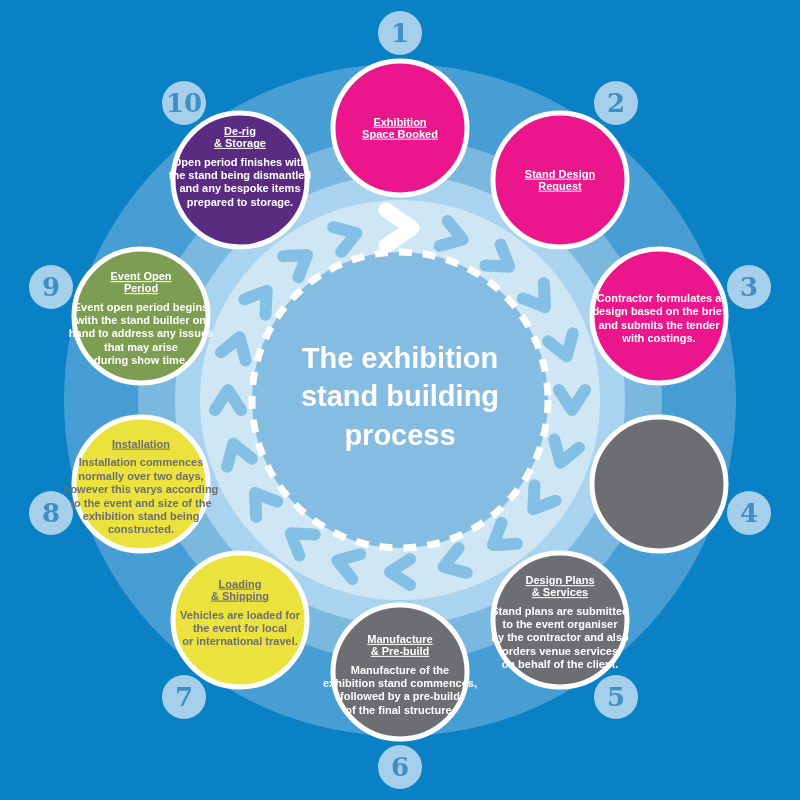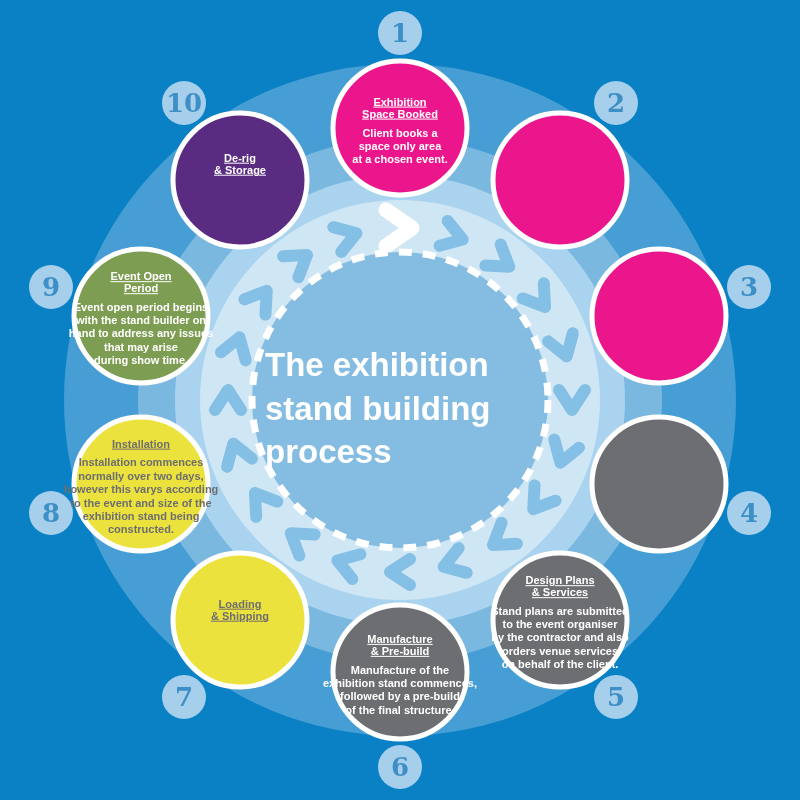--- a/index.html
+++ b/index.html
@@ -5,22 +5,22 @@
   html,body{margin:0;padding:0;background:#0a81c5;}
   #stage{position:relative;width:800px;height:800px;overflow:hidden;
          font-family:"Liberation Sans","DejaVu Sans",sans-serif;}
   #stage svg{position:absolute;left:0;top:0;}
   .label{position:absolute;transform:translate(-50%,-50%);width:170px;
          text-align:center;color:#fff;z-index:5;pointer-events:none;}
   .label h3{margin:6px;font-size:11px;line-height:1.12;font-weight:bold;
             white-space:pre-line;text-decoration:underline;}
   .label p{margin:5px auto 0;font-size:11px;line-height:1.22;font-weight:bold;
            white-space:pre-line;}
-  #center-label{position:absolute;left:400px;top:408px;transform:translate(-50%,-50%);
-         width:270px;text-align:left;color:#fff;font-size:33px;font-weight:bold;
+  #center-label{position:absolute;left:400px;top:396px;transform:translate(-50%,-50%);
+         width:270px;text-align:center;color:#fff;font-size:29px;font-weight:bold;
          line-height:1.32;white-space:pre-line;z-index:5;pointer-events:none;}
   .badge-num{font-family:"DejaVu Serif","Liberation Serif",serif;font-weight:bold;
              font-size:26px;}
 </style>
 </head>
 <body>
 
 <div id="stage">
 
   <svg width="800" height="800" viewBox="0 0 800 800">
@@ -97,27 +97,30 @@
     </g>
   </svg>
 
   <div id="center-label">The exhibition
 stand building
 process</div>
 
   <div class="label" style="left: 400px; top: 128px; color: rgb(255, 255, 255);">
     <h3>Exhibition
 Space Booked</h3>
-    <p>Client books a
-space only area
-at a chosen event.</p>
   </div>
   <div class="label" style="left: 560px; top: 180px; color: rgb(255, 255, 255);">
+    <h3>Stand Design
+Request</h3>
   </div>
   <div class="label" style="left: 659px; top: 316px; color: rgb(255, 255, 255);">
+    <p>Contractor formulates a
+design based on the brief
+and submits the tender
+with costings.</p>
   </div>
   <div class="label" style="left: 560px; top: 620px; color: rgb(255, 255, 255);">
     <h3>Design Plans
 &amp; Services</h3>
     <p>Stand plans are submitted
 to the event organiser
 by the contractor and also
 orders venue services
 on behalf of the client.</p>
   </div>
@@ -125,20 +128,23 @@
     <h3>Manufacture
 &amp; Pre-build</h3>
     <p>Manufacture of the
 exhibition stand commences,
 followed by a pre-build
 of the final structure.</p>
   </div>
   <div class="label" style="left: 240px; top: 610px; color: rgb(109, 110, 113);">
     <h3>Loading
 &amp; Shipping</h3>
+    <p>Vehicles are loaded for
+the event for local
+or international travel.</p>
   </div>
   <div class="label" style="left: 141px; top: 316px; color: rgb(255, 255, 255);">
     <h3>Event Open
 Period</h3>
     <p>Event open period begins
 with the stand builder on
 hand to address any issues
 that may arise
 during show time.</p>
   </div>
@@ -147,15 +153,19 @@
     <p>Installation commences
 normally over two days,
 however this varys according
 to the event and size of the
 exhibition stand being
 constructed.</p>
   </div>
   <div class="label" style="left: 240px; top: 164px; color: #ffffff;">
     <h3>De-rig
 &amp; Storage</h3>
+    <p>Open period finishes with
+the stand being dismantled
+and any bespoke items
+prepared to storage.</p>
   </div>
 
 </div>
 
 </body></html>

